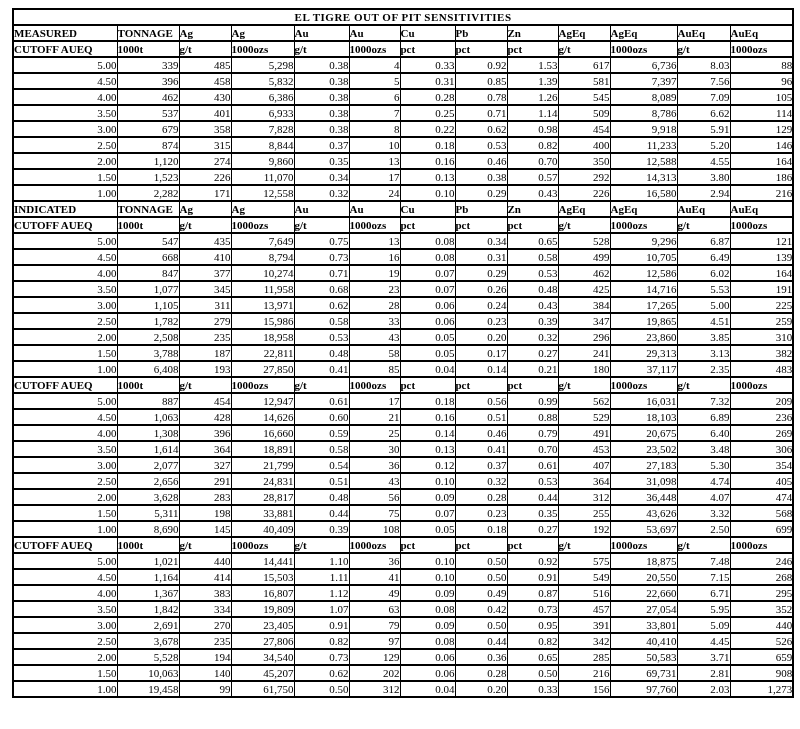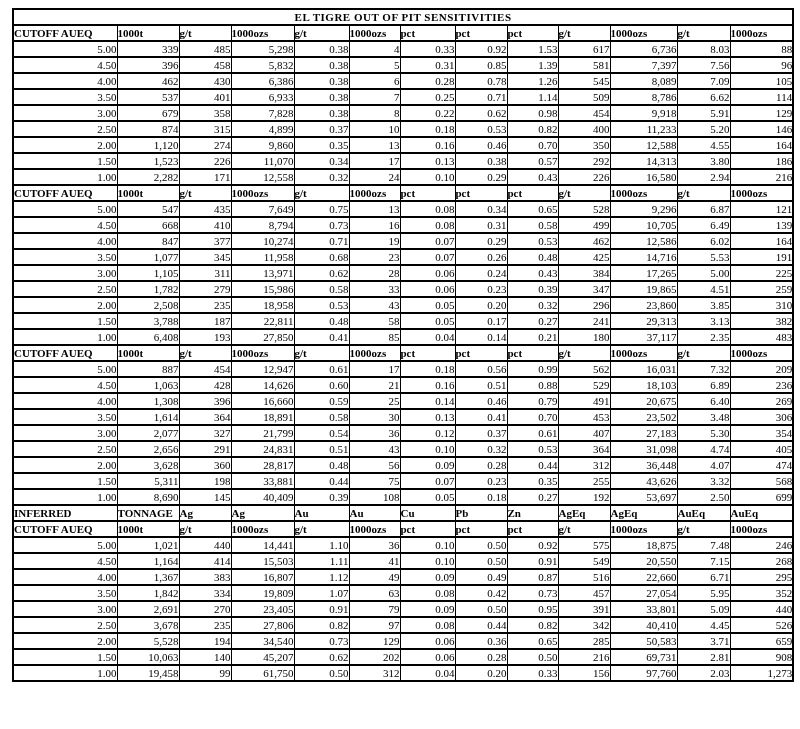--- a/index.html
+++ b/index.html
@@ -71,20 +71,35 @@
       <col style="width:52px">
         <col style="width:67px">
         <col style="width:53px">
       <col style="width:63px">
     </colgroup>
     <tbody id="table-body">
       <tr>
         <td class="title-cell" colspan="13">EL TIGRE OUT OF PIT SENSITIVITIES</td>
       </tr>
 
+    <tr>
+          <th class="hdr">MEASURED</th>
+          <th class="hdr">TONNAGE</th>
+          <th class="hdr">Ag</th>
+          <th class="hdr">Ag</th>
+          <th class="hdr">Au</th>
+          <th class="hdr">Au</th>
+          <th class="hdr">Cu</th>
+          <th class="hdr">Pb</th>
+          <th class="hdr">Zn</th>
+          <th class="hdr">AgEq</th>
+          <th class="hdr">AgEq</th>
+          <th class="hdr">AuEq</th>
+          <th class="hdr">AuEq</th>
+        </tr>
         <tr>
           <th class="hdr">CUTOFF AUEQ</th>
           <th class="hdr">1000t</th>
           <th class="hdr">g/t</th>
           <th class="hdr">1000ozs</th>
           <th class="hdr">g/t</th>
           <th class="hdr">1000ozs</th>
           <th class="hdr">pct</th>
           <th class="hdr">pct</th>
           <th class="hdr">pct</th>
@@ -165,21 +180,21 @@
           <td class="num">0.98</td>
           <td class="num">454</td>
           <td class="num">9,918</td>
           <td class="num">5.91</td>
           <td class="num">129</td>
         </tr>
         <tr>
           <td class="num">2.50</td>
           <td class="num">874</td>
           <td class="num">315</td>
-          <td class="num">4,899</td>
+          <td class="num">8,844</td>
           <td class="num">0.37</td>
           <td class="num">10</td>
           <td class="num">0.18</td>
           <td class="num">0.53</td>
           <td class="num">0.82</td>
           <td class="num">400</td>
           <td class="num">11,233</td>
           <td class="num">5.20</td>
           <td class="num">146</td>
         </tr>
@@ -222,20 +237,35 @@
           <td class="num">24</td>
           <td class="num">0.10</td>
           <td class="num">0.29</td>
           <td class="num">0.43</td>
           <td class="num">226</td>
           <td class="num">16,580</td>
           <td class="num">2.94</td>
           <td class="num">216</td>
         </tr>
         <tr>
+          <th class="hdr">INDICATED</th>
+          <th class="hdr">TONNAGE</th>
+          <th class="hdr">Ag</th>
+          <th class="hdr">Ag</th>
+          <th class="hdr">Au</th>
+          <th class="hdr">Au</th>
+          <th class="hdr">Cu</th>
+          <th class="hdr">Pb</th>
+          <th class="hdr">Zn</th>
+          <th class="hdr">AgEq</th>
+          <th class="hdr">AgEq</th>
+          <th class="hdr">AuEq</th>
+          <th class="hdr">AuEq</th>
+        </tr>
+        <tr>
           <th class="hdr">CUTOFF AUEQ</th>
           <th class="hdr">1000t</th>
           <th class="hdr">g/t</th>
           <th class="hdr">1000ozs</th>
           <th class="hdr">g/t</th>
           <th class="hdr">1000ozs</th>
           <th class="hdr">pct</th>
           <th class="hdr">pct</th>
           <th class="hdr">pct</th>
           <th class="hdr">g/t</th>
@@ -479,21 +509,21 @@
           <td class="num">0.32</td>
           <td class="num">0.53</td>
           <td class="num">364</td>
           <td class="num">31,098</td>
           <td class="num">4.74</td>
           <td class="num">405</td>
         </tr>
         <tr>
           <td class="num">2.00</td>
           <td class="num">3,628</td>
-          <td class="num">360</td>
+          <td class="num">283</td>
           <td class="num">28,817</td>
           <td class="num">0.48</td>
           <td class="num">56</td>
           <td class="num">0.09</td>
           <td class="num">0.28</td>
           <td class="num">0.44</td>
           <td class="num">312</td>
           <td class="num">36,448</td>
           <td class="num">4.07</td>
           <td class="num">474</td>
@@ -522,35 +552,20 @@
           <td class="num">108</td>
           <td class="num">0.05</td>
           <td class="num">0.18</td>
           <td class="num">0.27</td>
           <td class="num">192</td>
           <td class="num">53,697</td>
           <td class="num">2.50</td>
           <td class="num">699</td>
         </tr>
         <tr>
-          <th class="hdr">INFERRED</th>
-          <th class="hdr">TONNAGE</th>
-          <th class="hdr">Ag</th>
-          <th class="hdr">Ag</th>
-          <th class="hdr">Au</th>
-          <th class="hdr">Au</th>
-          <th class="hdr">Cu</th>
-          <th class="hdr">Pb</th>
-          <th class="hdr">Zn</th>
-          <th class="hdr">AgEq</th>
-          <th class="hdr">AgEq</th>
-          <th class="hdr">AuEq</th>
-          <th class="hdr">AuEq</th>
-        </tr>
-        <tr>
           <th class="hdr">CUTOFF AUEQ</th>
           <th class="hdr">1000t</th>
           <th class="hdr">g/t</th>
           <th class="hdr">1000ozs</th>
           <th class="hdr">g/t</th>
           <th class="hdr">1000ozs</th>
           <th class="hdr">pct</th>
           <th class="hdr">pct</th>
           <th class="hdr">pct</th>
           <th class="hdr">g/t</th>

